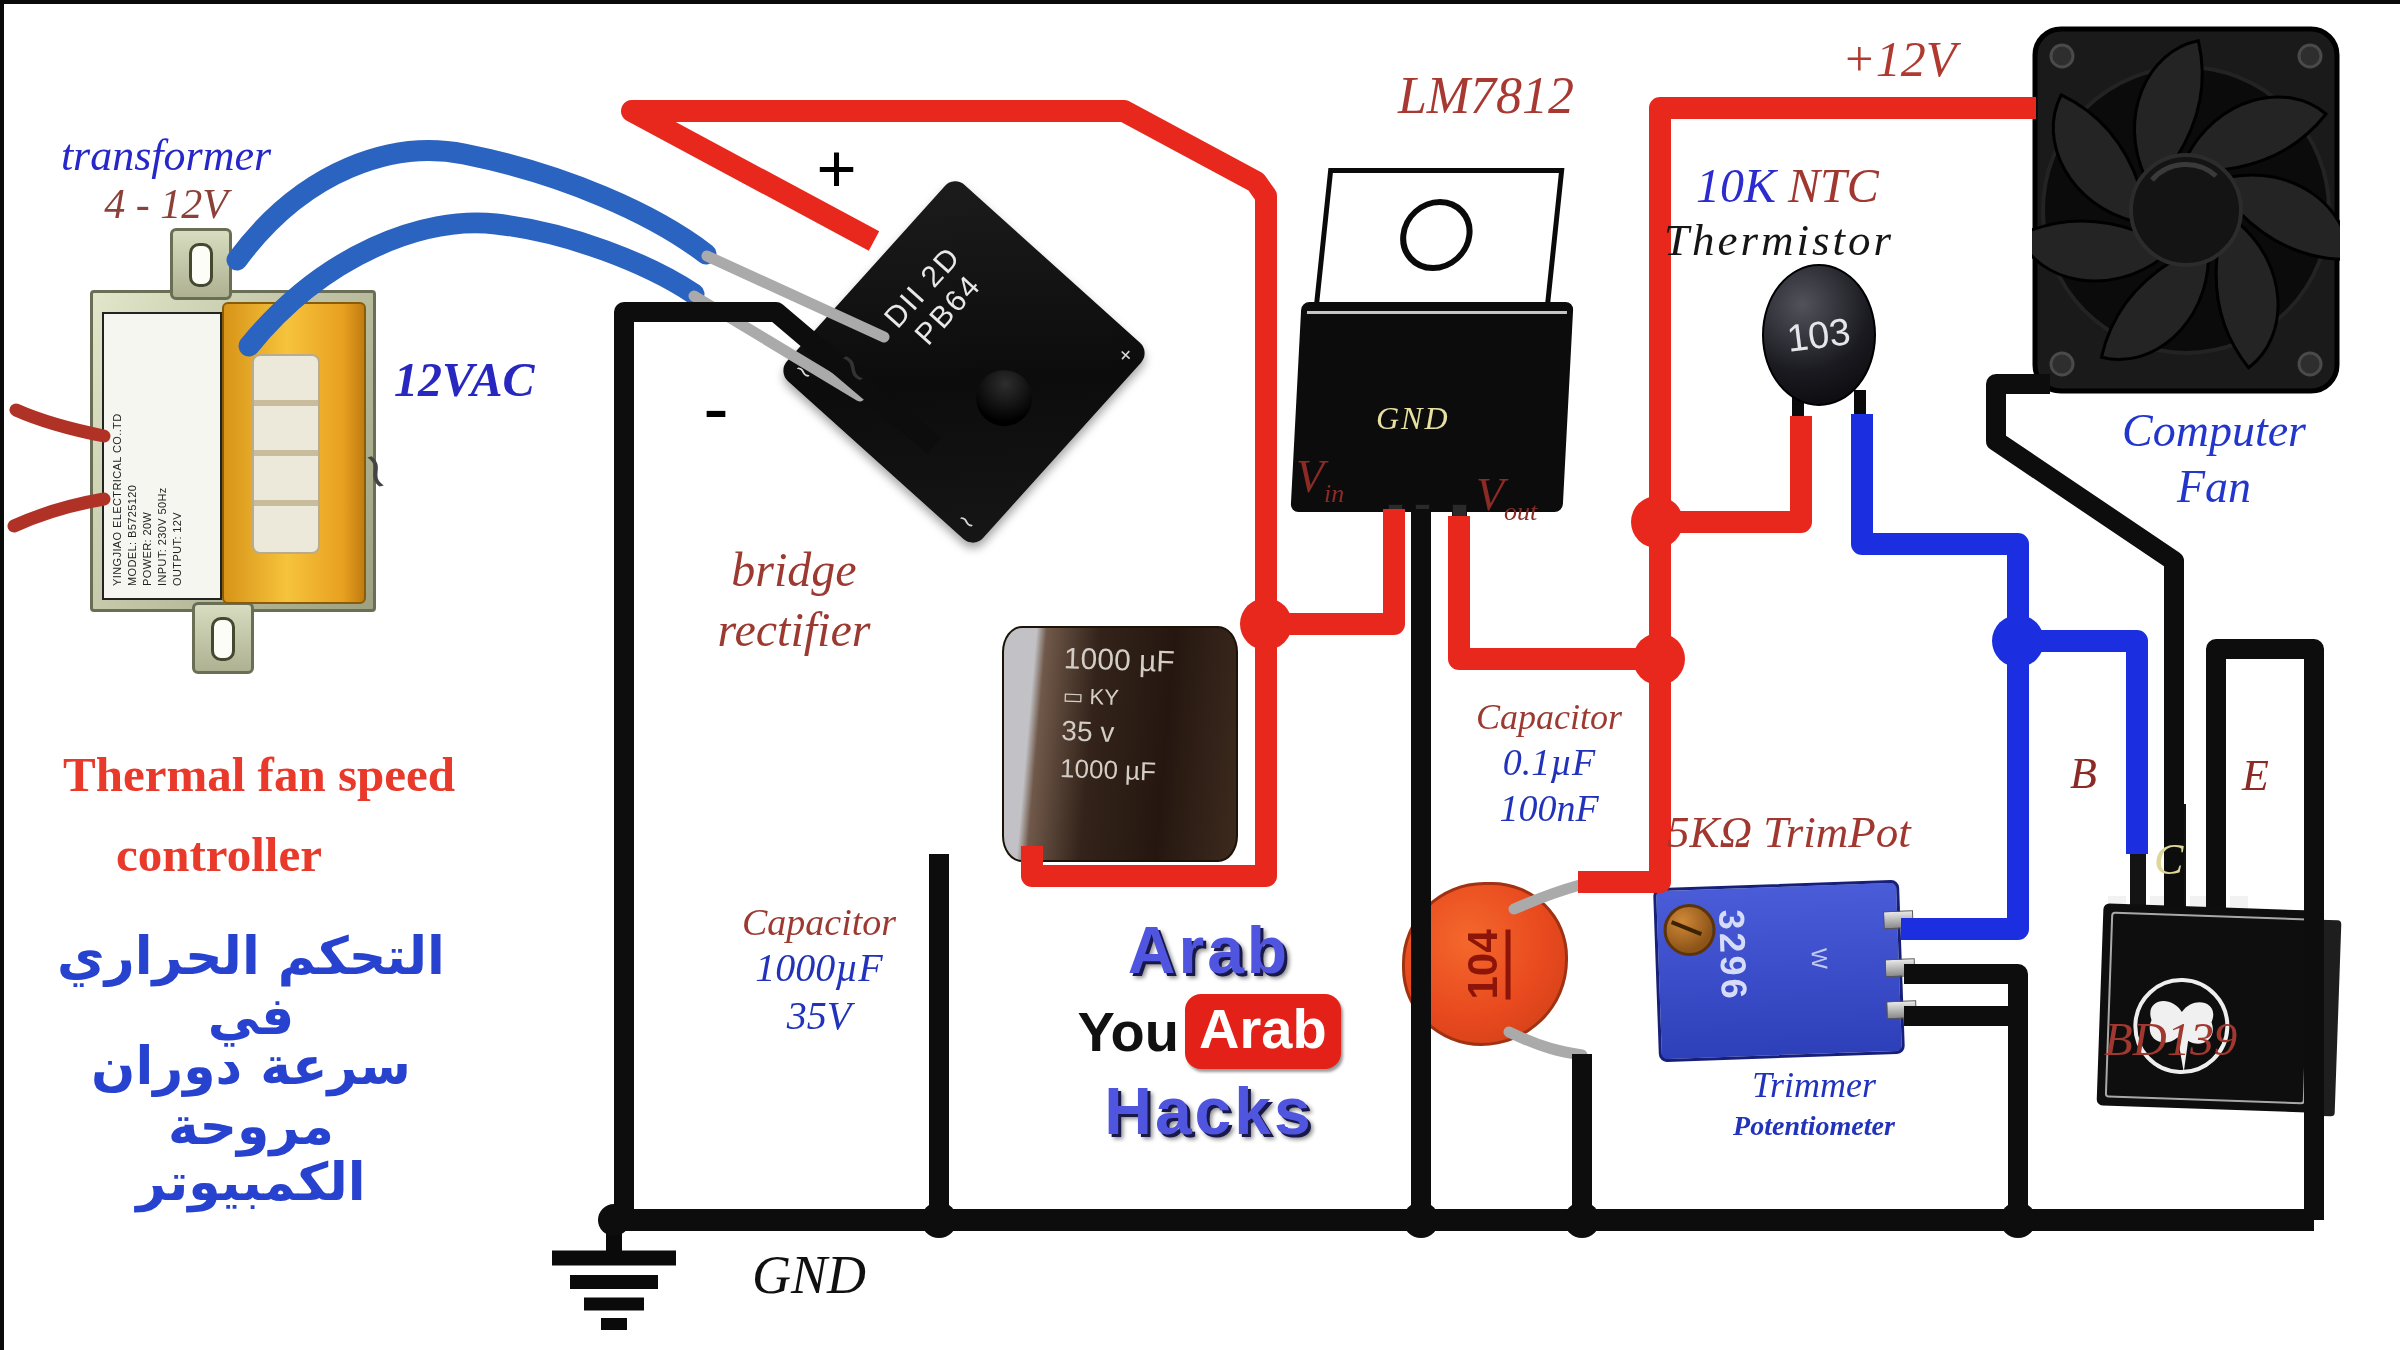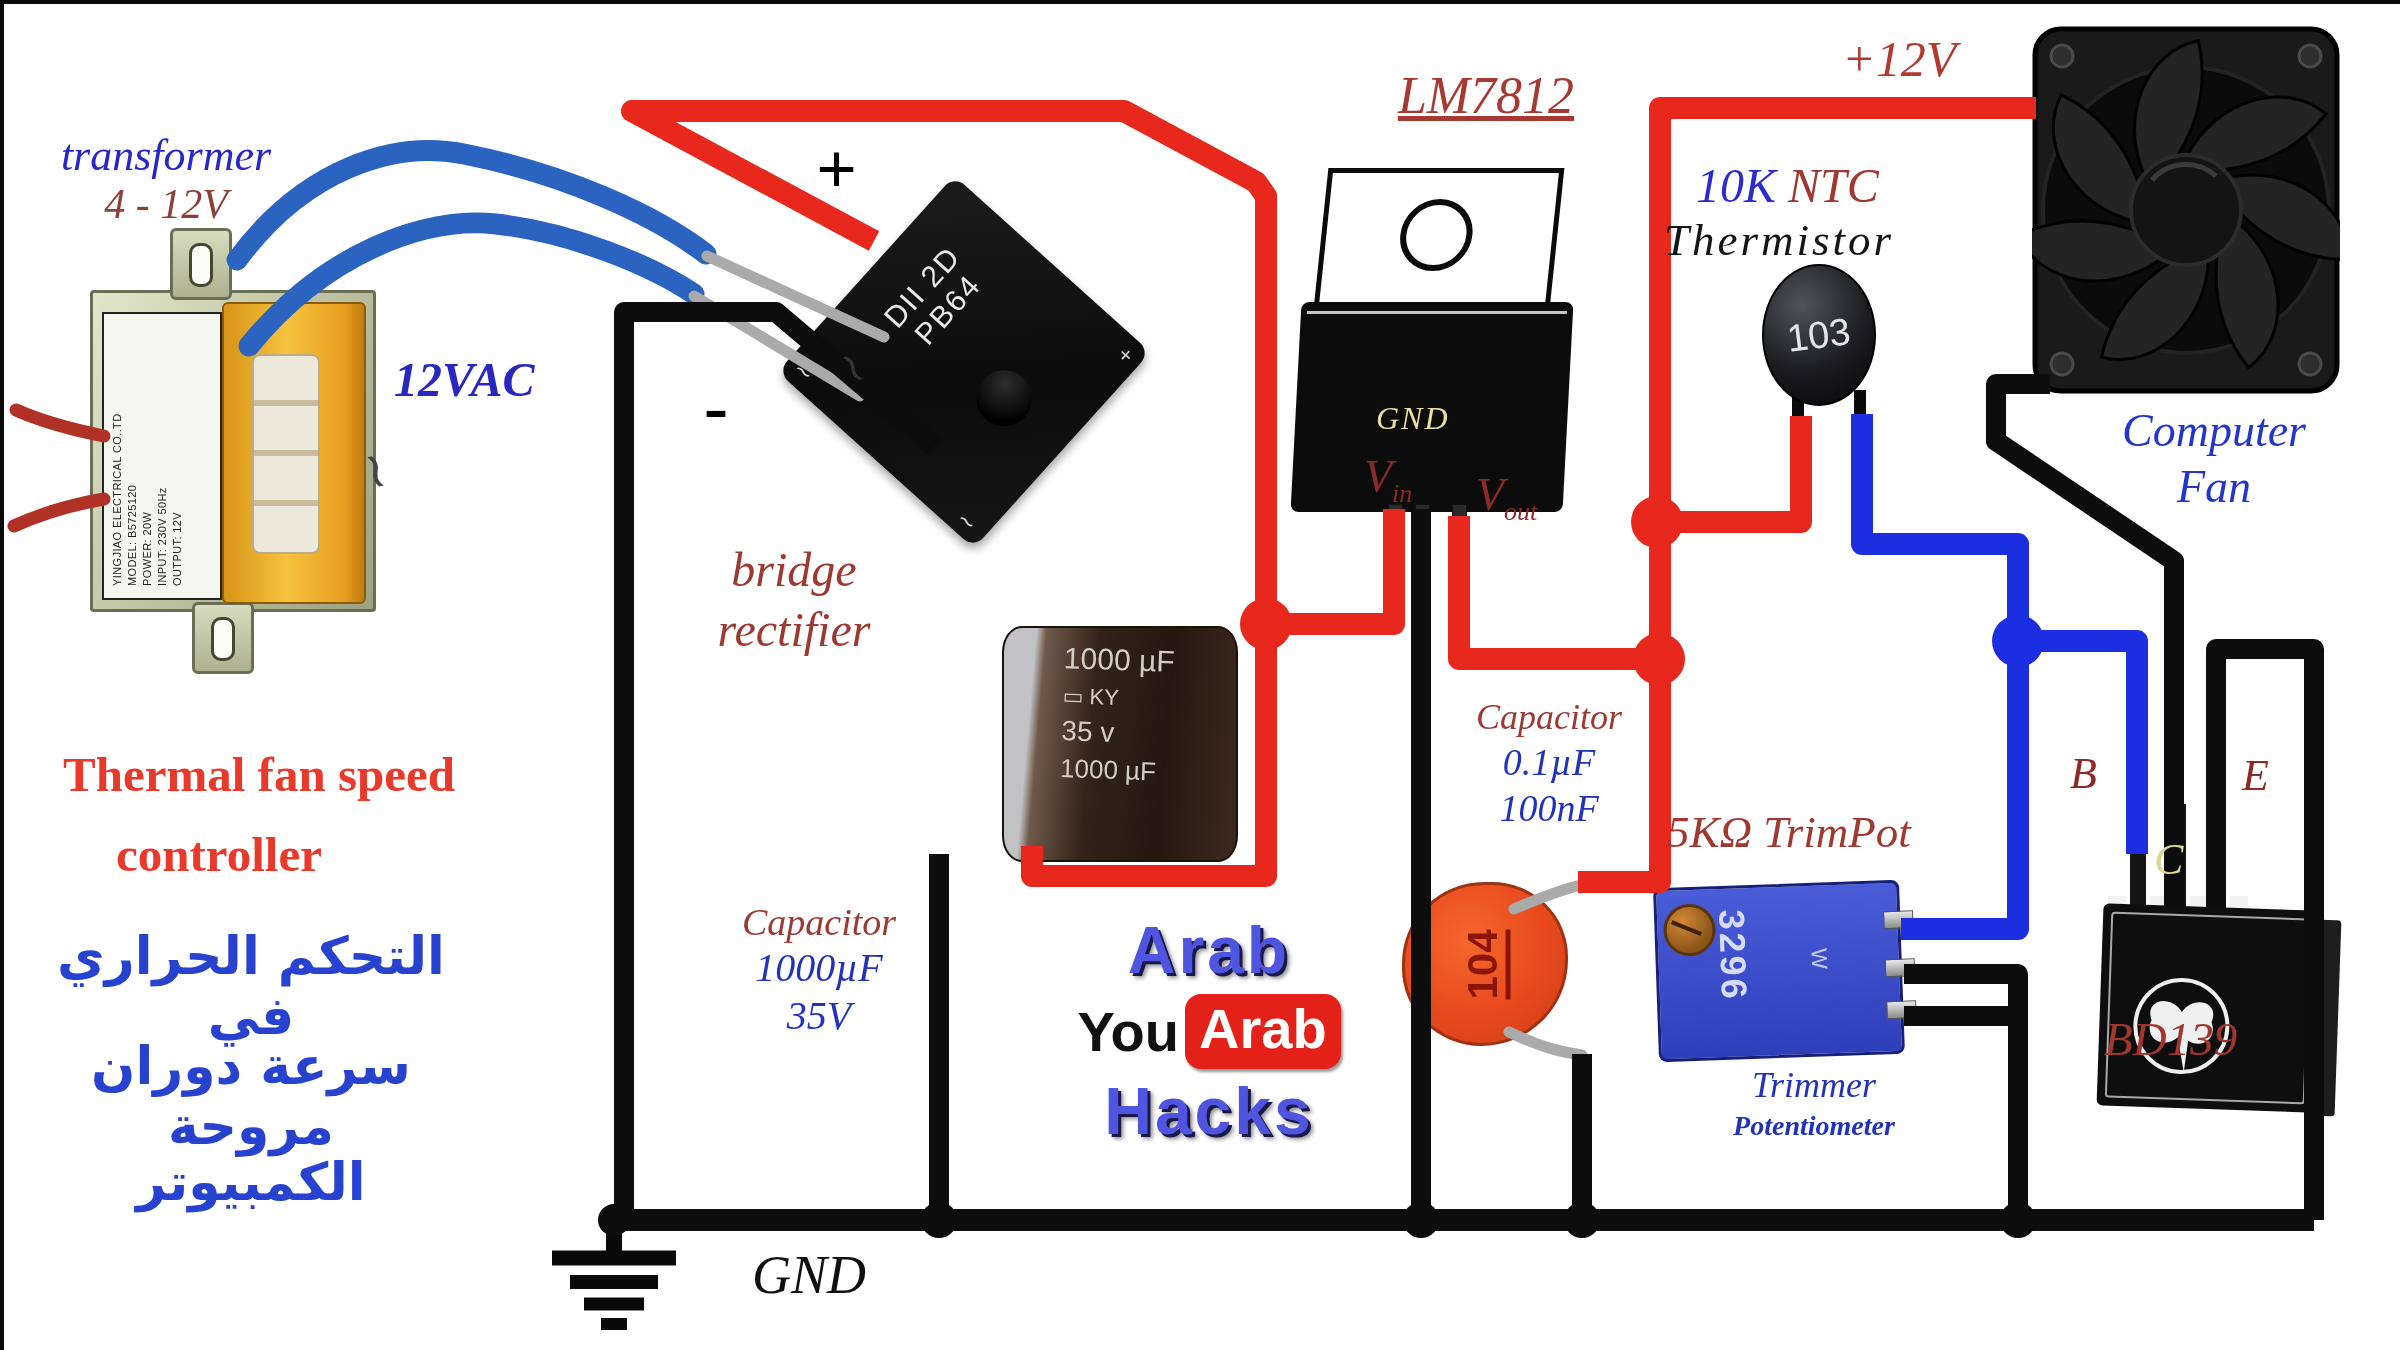--- a/index.html
+++ b/index.html
@@ -19,23 +19,23 @@
   .lbl-title2{left:15px;top:822px;width:400px;font-size:49px;font-weight:bold;color:#e8392b;font-style:normal;}
   .lbl-ar{width:470px;font-family:"DejaVu Sans",sans-serif;font-weight:bold;font-size:52px;color:#2742cf;}
   .lbl-ar1{left:12px;top:922px;}
   .lbl-ar2{left:12px;top:1032px;}
   .lbl-ar3{left:12px;top:1148px;}
   .lbl-bridge{left:640px;top:538px;width:300px;font-size:48px;color:#9c3a32;}
   .lbl-bridge2{left:640px;top:598px;width:300px;font-size:48px;color:#9c3a32;}
   .lbl-cap1{left:700px;top:896px;width:230px;font-size:38px;color:#9c3a32;}
   .lbl-cap1v{left:700px;top:940px;width:230px;font-size:40px;color:#2233bb;}
   .lbl-cap1u{left:700px;top:988px;width:230px;font-size:40px;color:#2233bb;}
-  .lbl-lm{left:1342px;top:62px;width:280px;font-size:52px;color:#a83832;text-decoration:underline;}
+  .lbl-lm{left:1342px;top:62px;width:280px;font-size:52px;color:#a83832;}
   .lbl-gnd-reg{left:1372px;top:396px;font-size:32px;color:#e8e0a0;letter-spacing:2px;}
-  .lbl-vin{left:1360px;top:446px;font-size:46px;color:#8c2a26;text-align:right;}
+  .lbl-vin{left:1292px;top:446px;font-size:46px;color:#8c2a26;text-align:right;}
   .lbl-vout{left:1472px;top:464px;font-size:46px;color:#8c2a26;}
   .lbl-vin sub,.lbl-vout sub{font-size:26px;}
   .lbl-cap2{left:1445px;top:692px;width:200px;font-size:36px;color:#9c3a32;}
   .lbl-cap2v{left:1445px;top:736px;width:200px;font-size:38px;color:#2233bb;}
   .lbl-cap2n{left:1445px;top:782px;width:200px;font-size:38px;color:#2233bb;}
   .lbl-p12{left:1838px;top:26px;font-size:50px;color:#b03a30;}
   .lbl-ntc{left:1692px;top:154px;font-size:48px;}
   .lbl-ntc .k{color:#2b2bd0;} .lbl-ntc .n{color:#a03830;}
   .lbl-therm{left:1660px;top:210px;font-size:45px;color:#151515;letter-spacing:3px;}
   .lbl-fan1{left:2080px;top:400px;width:260px;font-size:46px;color:#2336cc;}

